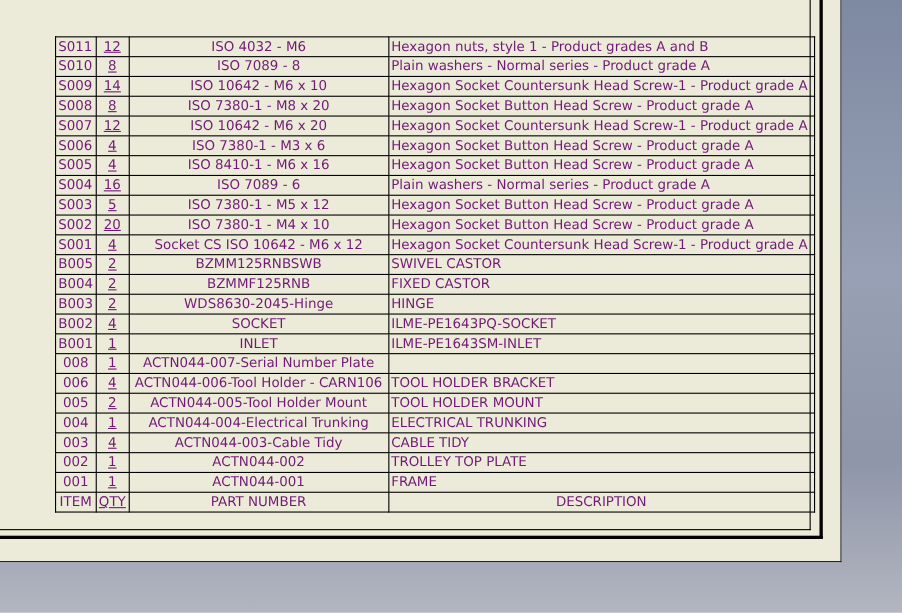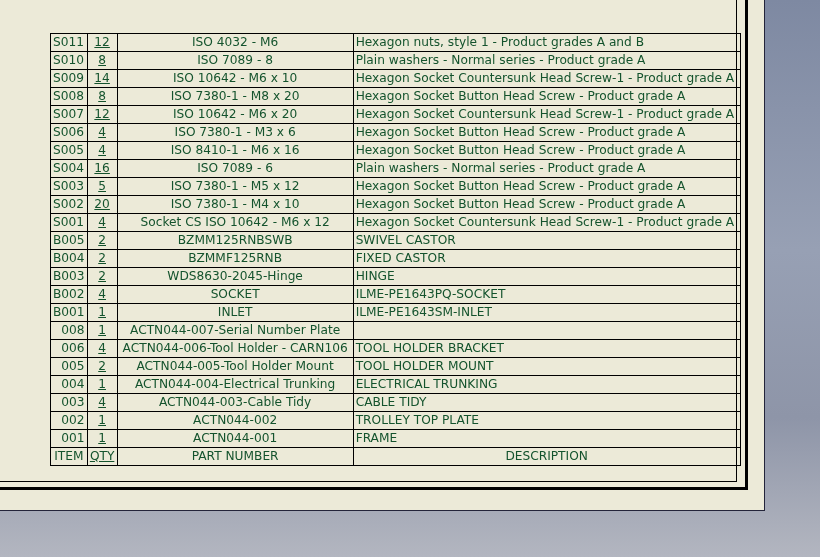--- a/index.html
+++ b/index.html
@@ -57,37 +57,37 @@
       height: 1px;
       background: #000;
     }
     table.bom {
       position: absolute;
       left: 50px;
       top: 33px;
       border-collapse: collapse;
       table-layout: fixed;
       font-size: 12.2px;
-      color: #14532d;
+      color: #701a75;
     }
     table.bom td {
       border: 1px solid #000;
       height: 17px;
       padding: 0 2px;
       line-height: 17px;
       white-space: nowrap;
       overflow: hidden;
       box-sizing: border-box;
     }
     col.c-item { width: 36px; }
     col.c-qty { width: 30px; }
     col.c-part { width: 236px; }
     col.c-desc { width: 387px; }
     td.item { text-align: left; padding-left: 1px; }
-    td.item.num { text-align: right; }
+    td.item.num { text-align: center; }
     td.qty { text-align: center; text-decoration: underline; }
     td.part { text-align: center; }
     td.desc { text-align: left; }
     tr.header td { text-align: center; }
     tr.header td.item { padding: 0; text-align: center; }
   </style>
 </head>
 <body>
 
 <div class="sheet">

